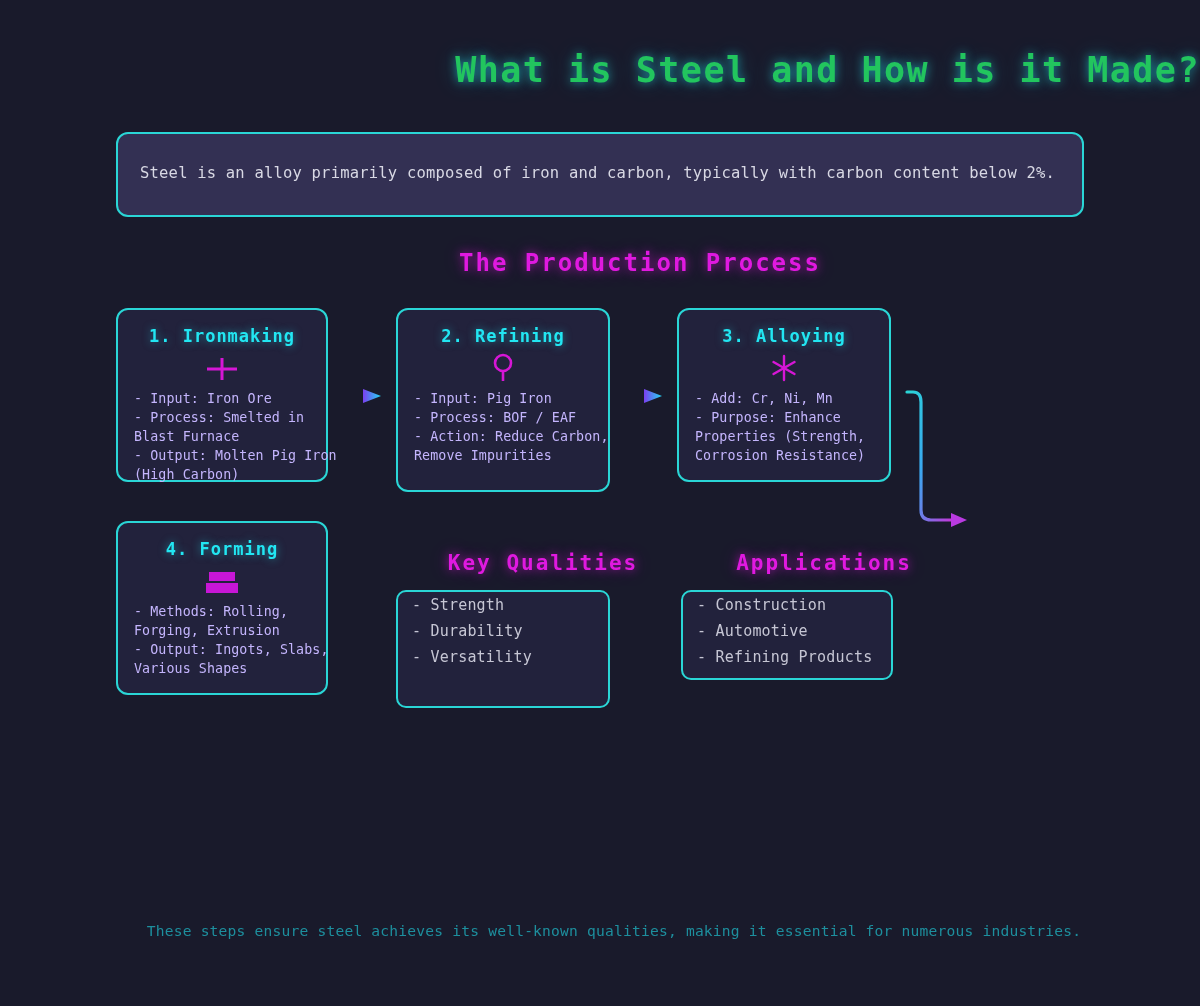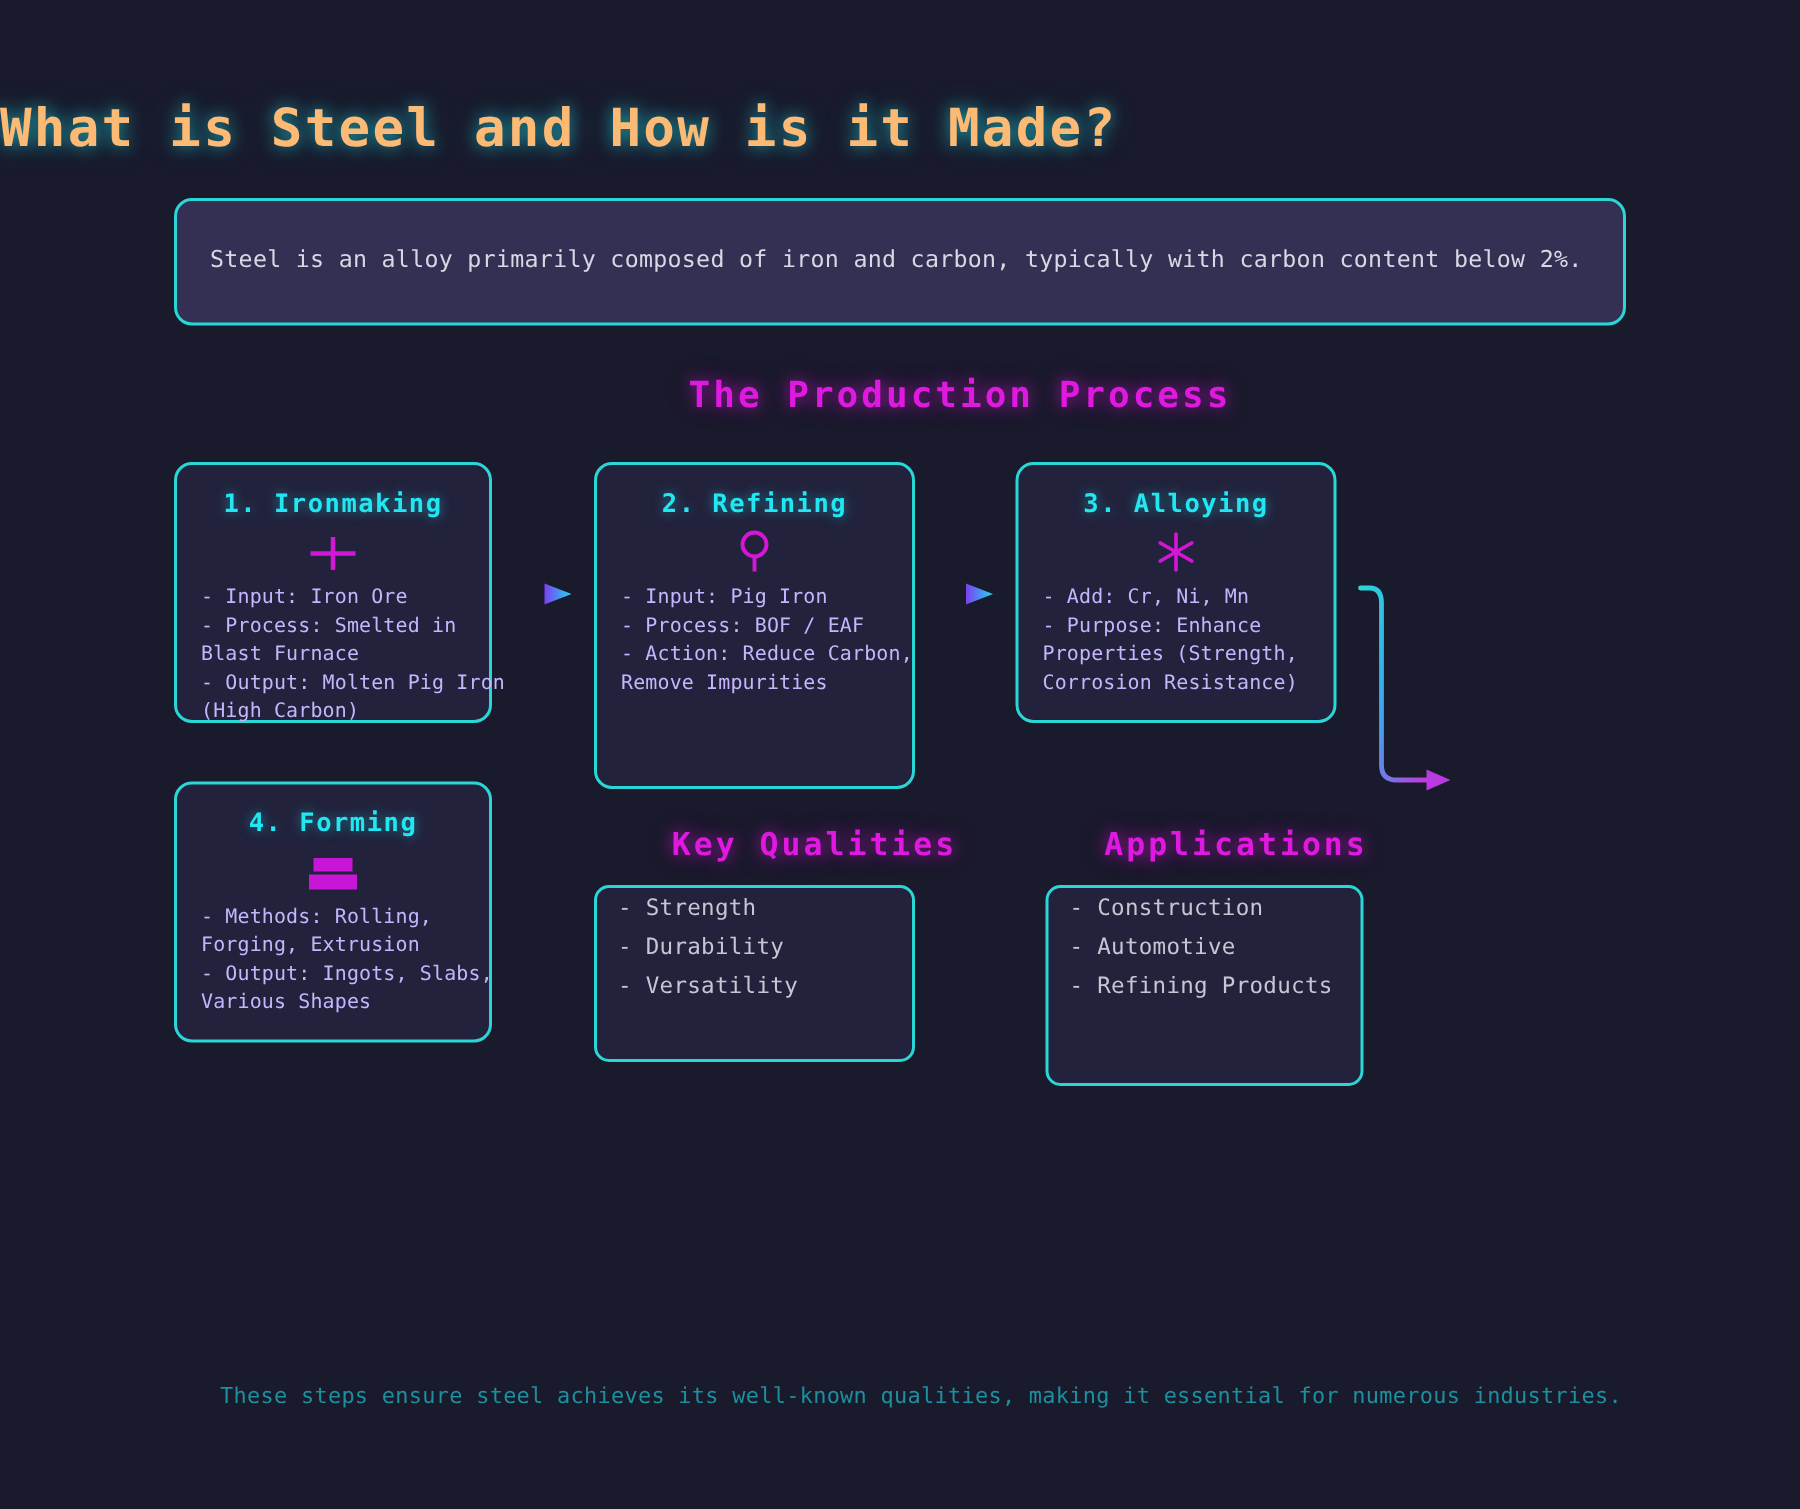--- a/index.html
+++ b/index.html
@@ -13,27 +13,27 @@
     background: #191a2b;
     font-family: "DejaVu Sans Mono", "Liberation Mono", monospace;
     overflow: hidden;
     position: relative;
   }
 
   
   .page-title {
     position: absolute;
     left: 0;
-    top: 66px;
-    width: 1200px;
-    text-align: left;
+    top: 50px;
+    width: 1200px;
+    text-align: right;
     font-size: 35px;
     font-weight: bold;
     letter-spacing: 1.5px;
-    color: #fdba74;
+    color: #22c55e;
     text-shadow: 0 0 10px rgba(34,230,242,0.55), 0 0 22px rgba(34,230,242,0.28);
   }
 
   
   .intro-box {
     position: absolute;
     left: 116px;
     top: 132px;
     width: 968px;
     height: 85px;
@@ -70,21 +70,21 @@
   
   .card {
     position: absolute;
     box-sizing: border-box;
     background: #22223c;
     border: 2px solid #2ad6d6;
     border-radius: 12px;
     padding: 16px 16px 12px 16px;
   }
   .card-1 { left: 116px; top: 308px; width: 212px; height: 174px; }
-  .card-2 { left: 396px; top: 308px; width: 214px; height: 218px; }
+  .card-2 { left: 396px; top: 308px; width: 214px; height: 184px; }
   .card-3 { left: 677px; top: 308px; width: 214px; height: 174px; }
   .card-4 { left: 116px; top: 521px; width: 212px; height: 174px; }
 
   .card-title {
     text-align: center;
     font-size: 17px;
     font-weight: bold;
     letter-spacing: 1px;
     color: #22e6f2;
     text-shadow: 0 0 8px rgba(34,230,242,0.5);
@@ -129,21 +129,21 @@
 
   .list-box {
     position: absolute;
     box-sizing: border-box;
     background: #22223c;
     border: 2px solid #2ad6d6;
     border-radius: 10px;
     padding: 0 14px 0 14px;
   }
   .list-box-qualities { left: 396px; top: 590px; width: 214px; height: 118px; }
-  .list-box-applications { left: 697px; top: 590px; width: 212px; height: 134px; }
+  .list-box-applications { left: 681px; top: 590px; width: 212px; height: 90px; }
 
   .list-item {
     font-size: 15px;
     line-height: 26px;
     color: #c6c6d4;
     white-space: pre;
     letter-spacing: 0.2px;
   }
 
   

